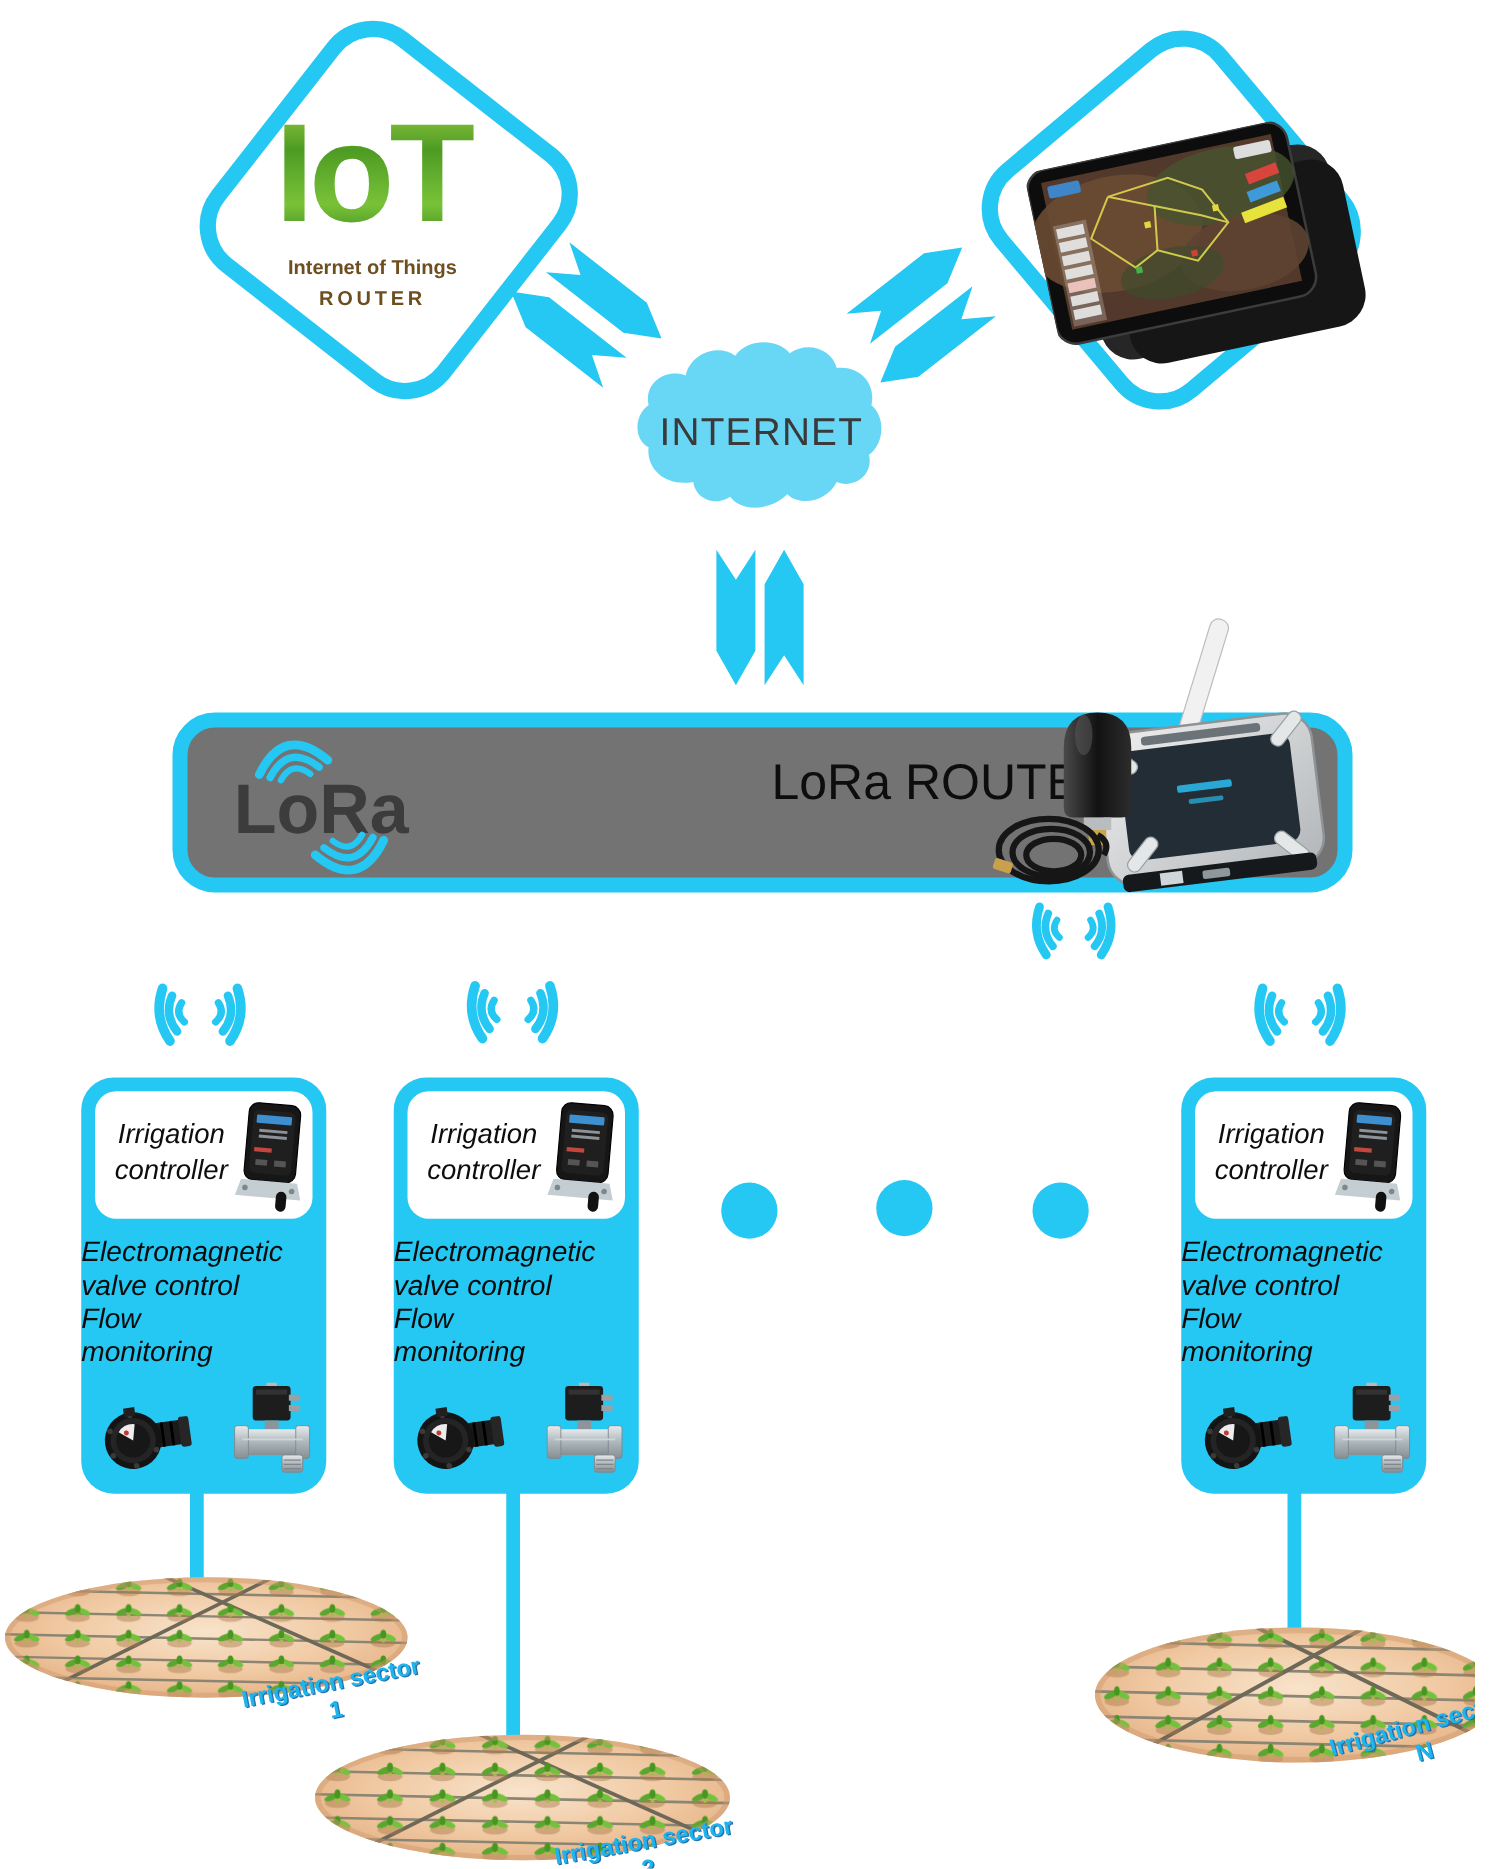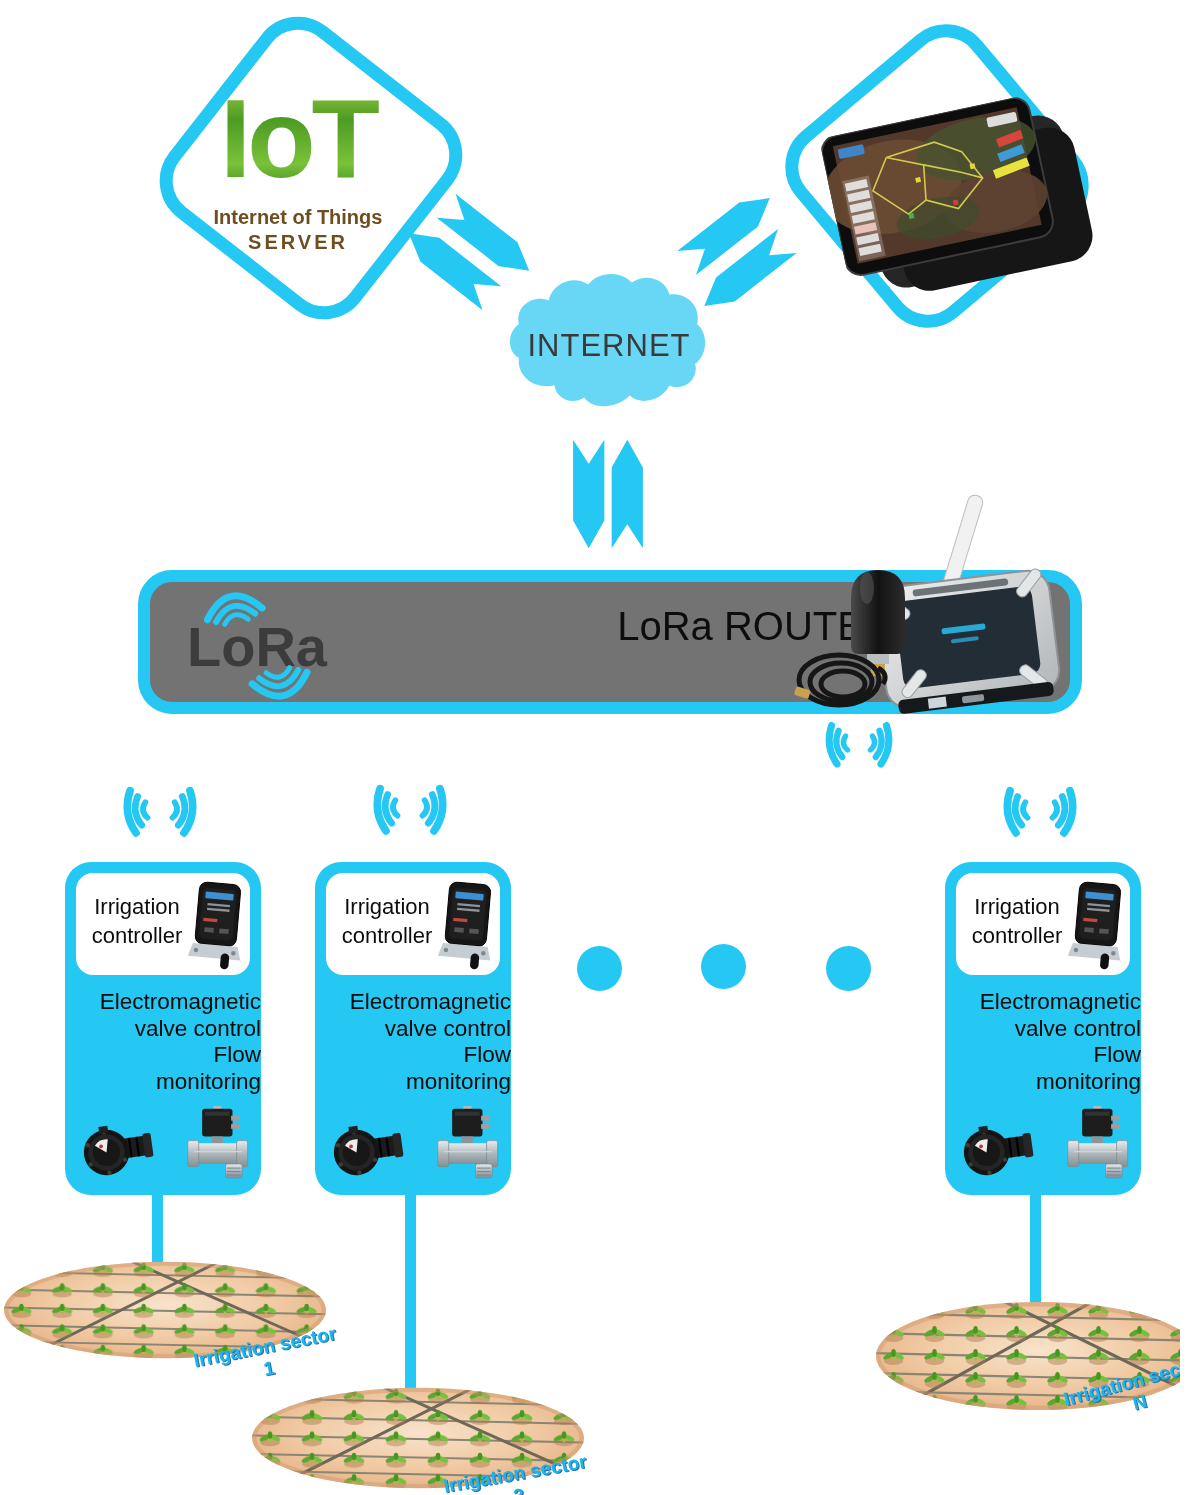--- a/index.html
+++ b/index.html
@@ -8,43 +8,43 @@
     background:#ffffff;font-family:"Liberation Sans", sans-serif;
   }
   .abs{position:absolute;}
   
   .diamond{
     position:absolute;width:216px;height:216px;border:13px solid #25c7f3;
     border-radius:46px;background:#ffffff;box-sizing:content-box;
   }
   .diamond-inner{position:absolute;overflow:visible;}
   
-  .iot-sub{width:100%;text-align:center;font-weight:bold;color:#6e4e1f;font-size:20px;}
+  .iot-sub{width:100%;text-align:center;font-weight:bold;color:#6e4e1f;font-size:16px;}
   
   .user-label{width:100%;text-align:center;color:#0a0a0a;font-size:45px;letter-spacing:1px;}
   
   .cloud-label{text-align:center;color:#3a3a3a;font-size:31px;letter-spacing:1px;}
   
   .router-box{
     position:absolute;left:138px;top:570px;width:920px;height:120px;
     border:12px solid #25c7f3;border-radius:34px;background:#737373;
   }
   .router-label{position:absolute;left:395px;top:22px;width:420px;text-align:center;
     font-size:40px;color:#0d0d0d;}
   
   .ctrl-box{
-    position:absolute;width:196px;height:333px;background:#25c7f3;border-radius:26px;
+    position:absolute;width:196px;height:333px;background:#25c7f3;border-radius:26px;font-style:italic;
   }
   .ctrl-panel{
     position:absolute;left:11px;top:11px;width:174px;height:102px;background:#ffffff;
     border-radius:17px;
   }
   .ctrl-title{position:absolute;left:4px;top:20px;width:114px;text-align:center;
     font-size:22px;line-height:1.3;color:#0d0d0d;}
-  .ctrl-features{position:absolute;left:0;top:127px;width:100%;text-align:right;
+  .ctrl-features{position:absolute;left:0;top:127px;width:100%;text-align:left;
     font-size:22.5px;line-height:1.18;color:#0b0b0b;}
   
   .dot{position:absolute;width:45px;height:45px;border-radius:50%;background:#25c7f3;}
   
   .vline{position:absolute;width:11px;background:#25c7f3;}
   
   .sector-label{
     position:absolute;width:150px;text-align:center;font-size:19px;font-weight:bold;
     color:#1db5ec;text-shadow:1px 1px 0 #2a6fae;
   }
@@ -128,21 +128,21 @@
       </symbol>
     </defs>
   </svg>
 
   <div class="diamond" style="left:190px;top:47px;transform:rotate(38deg);"></div>
   <div class="diamond-inner" style="left:158px;top:15px;width:280px;height:280px;">
     <svg class="abs" style="left:30px;top:58px;" width="220" height="130" viewBox="0 0 220 130">
       <text x="110" y="104" text-anchor="middle" font-size="112" font-weight="bold" font-family="Liberation Sans, sans-serif" fill="url(#grassGrad)" letter-spacing="-4">IoT</text>
     </svg>
     <div class="abs iot-sub" style="top:191px;">Internet of Things</div>
-    <div class="abs iot-sub" style="top:216px;letter-spacing:3px;">SERVER</div>
+    <div class="abs iot-sub" style="top:216px;letter-spacing:3px;">ROUTER</div>
   </div>
 
   <div class="diamond" style="left:816px;top:55px;transform:rotate(50deg);"></div>
   <div class="diamond-inner" style="left:774px;top:13px;width:300px;height:300px;">
 
     <svg class="abs" style="left:62px;top:98px;transform:rotate(-12deg);" width="250" height="190" viewBox="0 0 250 190">
       <rect x="34" y="22" width="206" height="142" rx="26" fill="#262626"></rect>
       <rect x="56" y="36" width="192" height="136" rx="26" fill="#161616"></rect>
       <rect x="0" y="0" width="212" height="142" rx="16" fill="#0d0d0d" stroke="#3c3c3c" stroke-width="2"></rect>
       <rect x="12" y="10" width="188" height="120" fill="#53392b"></rect>

